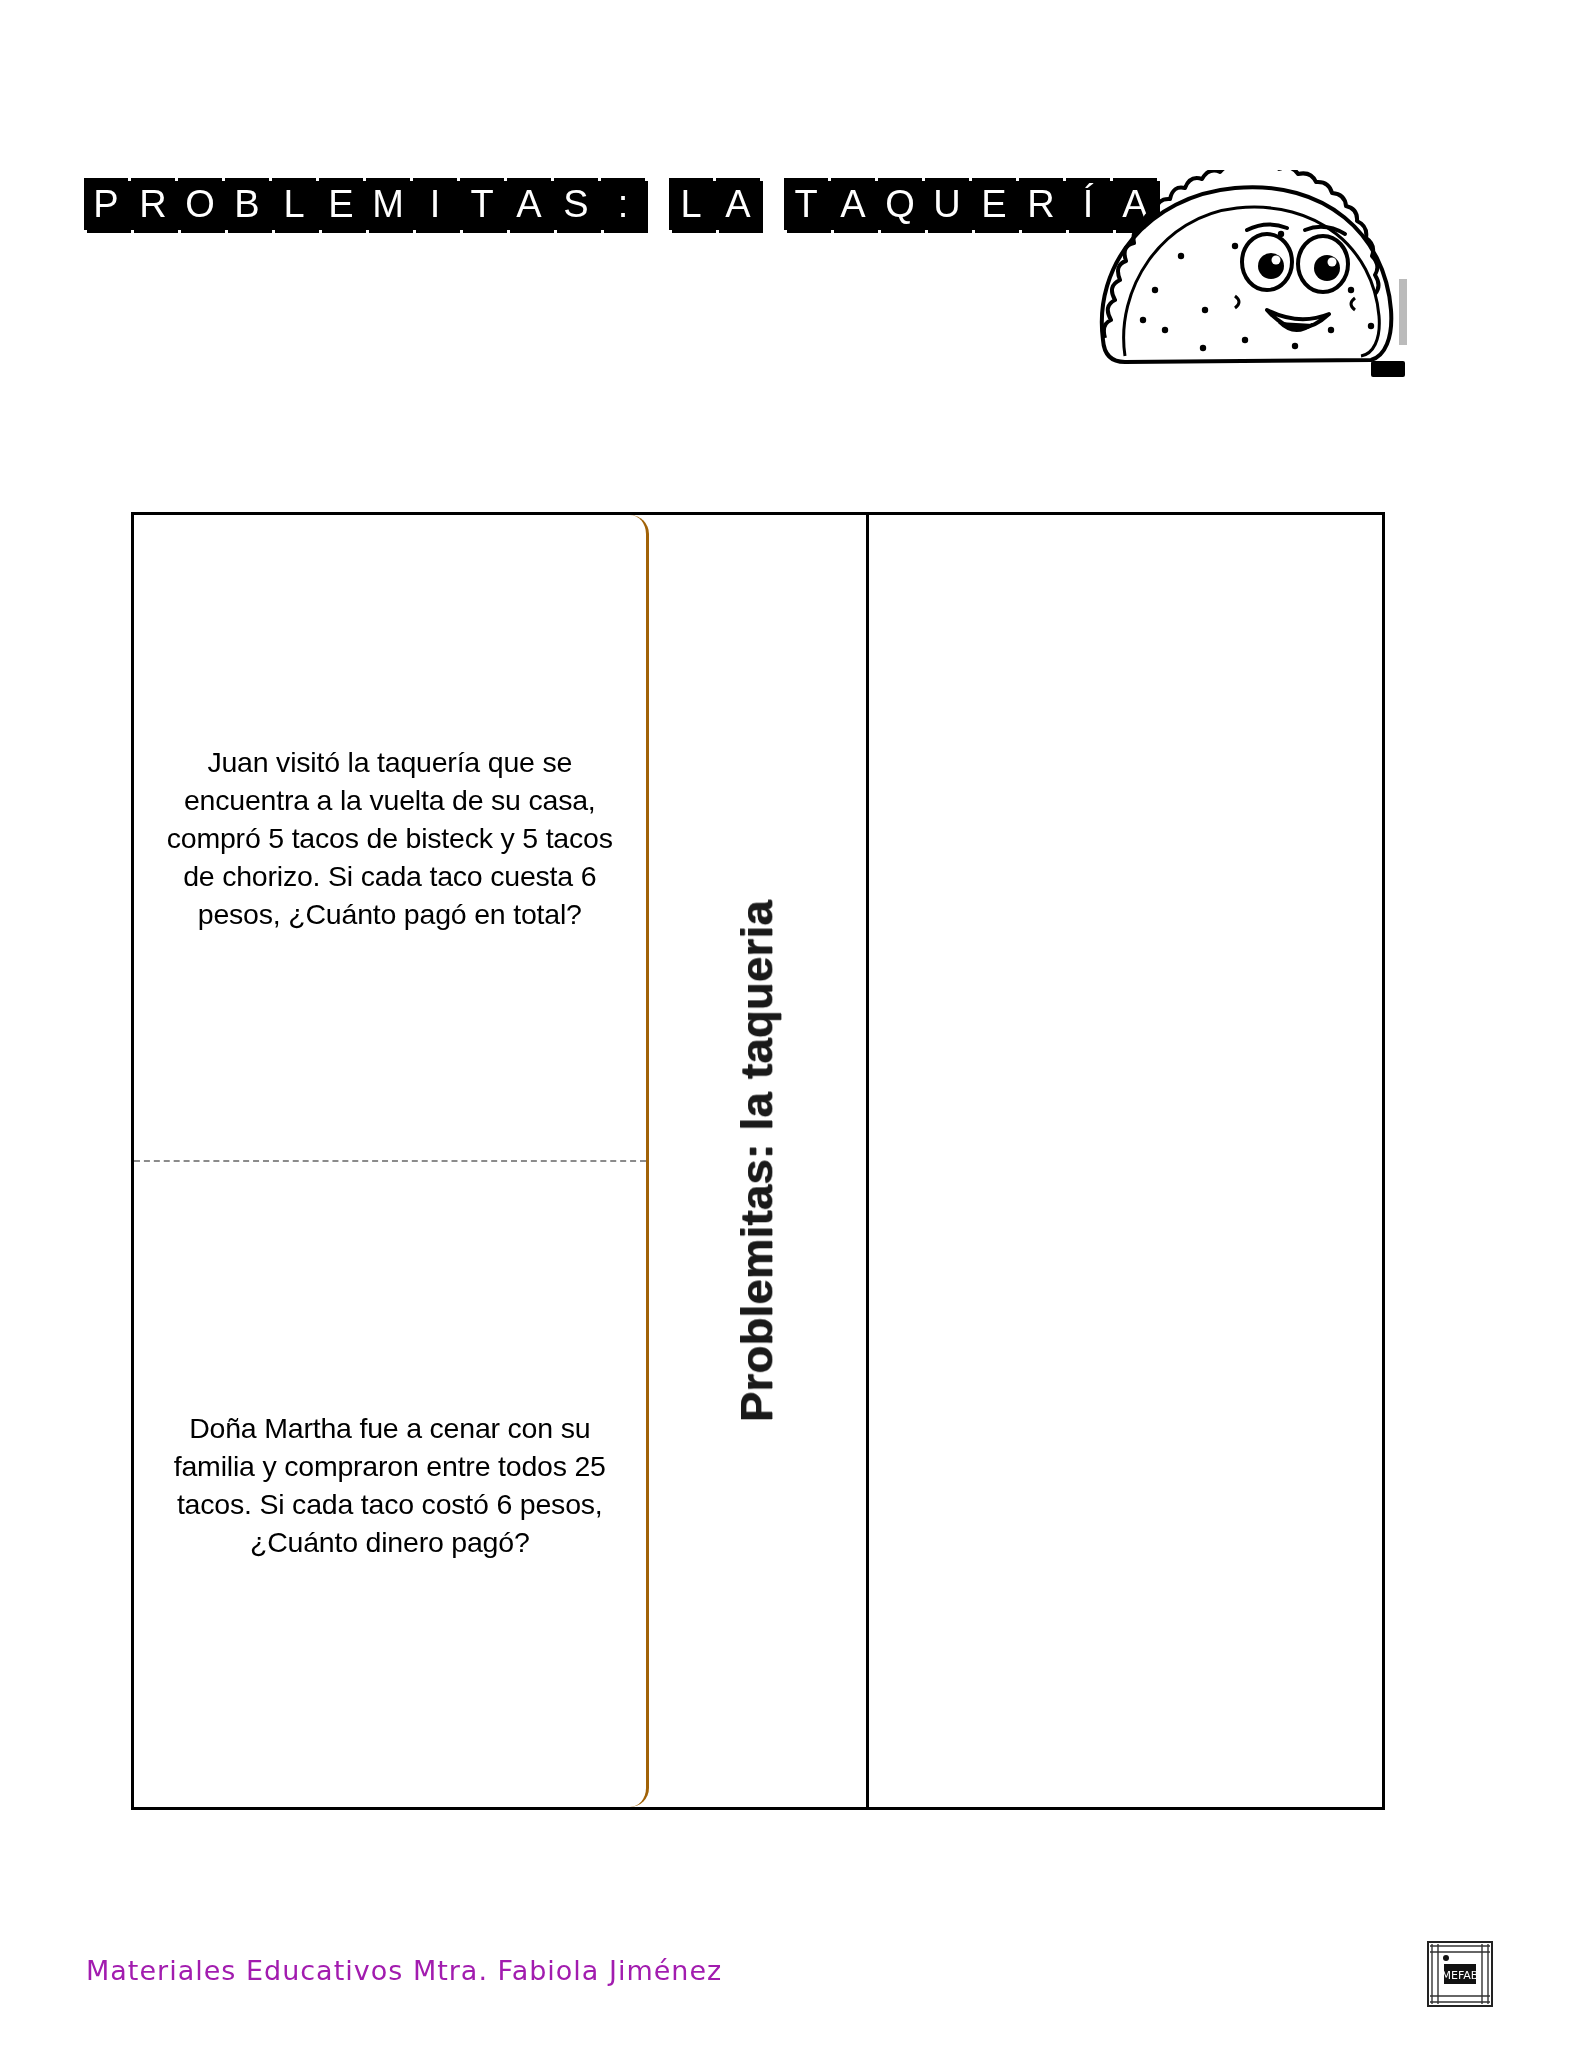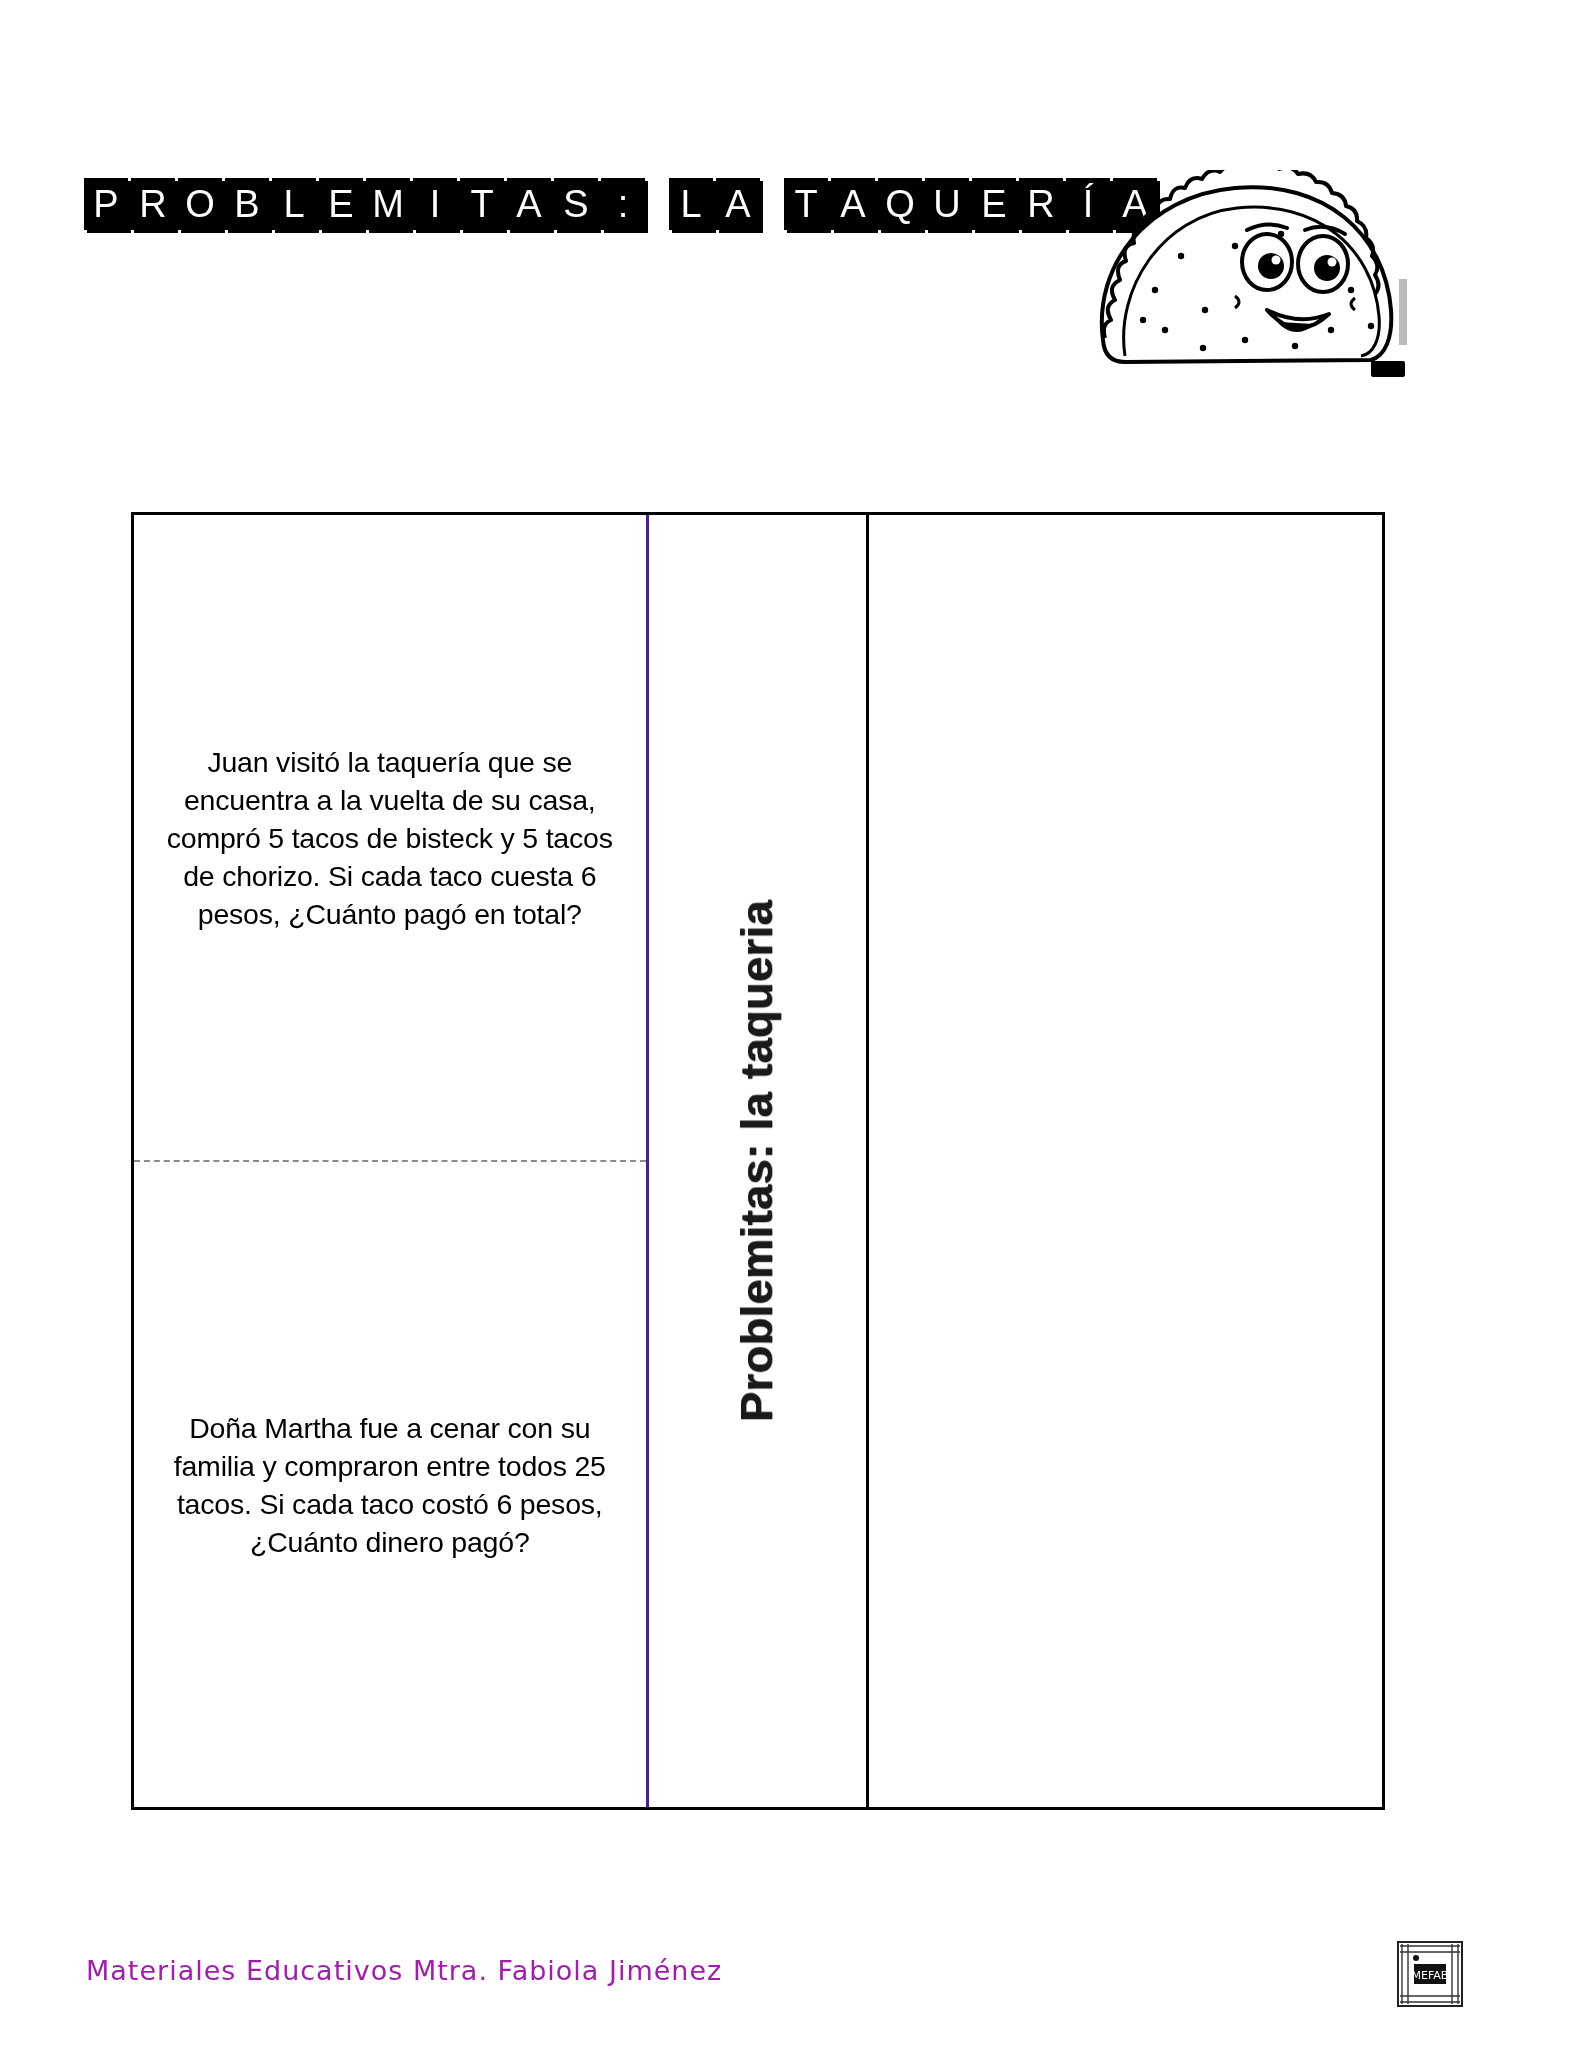--- a/index.html
+++ b/index.html
@@ -107,21 +107,21 @@
     height: 1298px;
     border: 3px solid #000;
     box-sizing: border-box;
     display: flex;
   }
   .col {
     box-sizing: border-box;
     display: flex;
     flex-direction: column;
   }
-  .col-left  { width: 516px; border-right: 3px solid #4c1d95; }
+  .col-left  { width: 516px; border-right: 3px solid #a16207; border-radius: 19px; }
   .col-mid   { width: 220px; border-right: 3px solid #000; }
   .col-right { width: 515px; }
 
   .cell {
     box-sizing: border-box;
     flex: 1 1 0;
     display: flex;
     align-items: center;
     justify-content: center;
     padding: 16px 26px;
@@ -163,21 +163,21 @@
     position: absolute;
     left: 86px;
     top: 1955px;
     font-family: "DejaVu Sans", sans-serif;
     font-size: 27px;
     letter-spacing: 1px;
     color: #a21caf;
   }
   .logo {
     position: absolute;
-    left: 1394px;
+    left: 1424px;
     top: 1938px;
     width: 72px;
     height: 72px;
   }
 </style>
 </head>
 <body>
 
 <div class="page">
 

